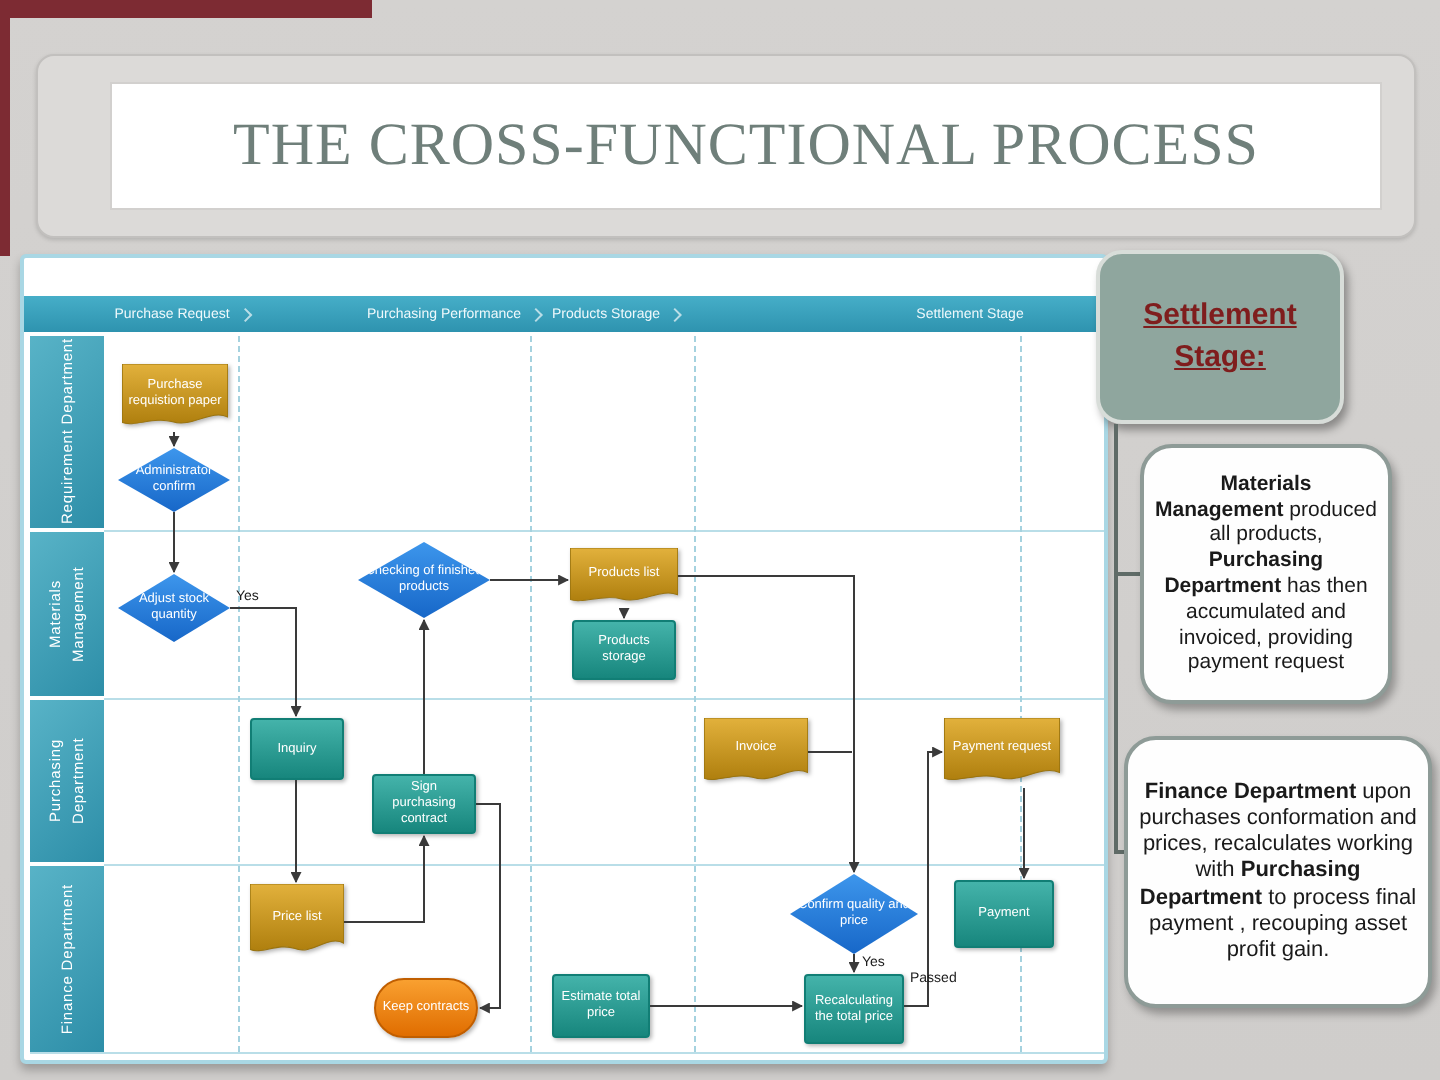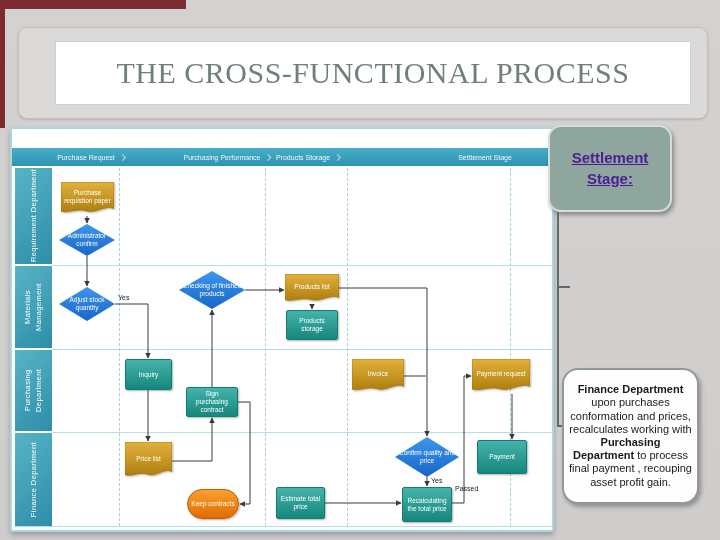--- a/index.html
+++ b/index.html
@@ -64,29 +64,29 @@
   .connectors { position:absolute; left:0; top:0; width:540px; height:401px;
                 pointer-events:none; z-index:5; }
   .edge { fill:none; stroke:#3A3A3A; stroke-width:1; }
   .edge-label { font-size:7px; fill:#1A1A1A; font-family:"Liberation Sans",sans-serif; }
 
   
   .settlement-box { position:absolute; left:548px; top:125px; width:124px; height:87px;
                     background:#8FA69E; border:2px solid #D8DDD9; border-radius:13px;
                     box-shadow:2px 3px 4px rgba(0,0,0,.35);
                     display:flex; align-items:center; justify-content:center; text-align:center;
-                    font-size:15px; font-weight:bold; color:#4c1d95;
+                    font-size:15px; font-weight:bold; color:#7f1d1d;
                     text-decoration:underline; line-height:1.35; }
   .bracket { position:absolute; background:#5F6B67; }
   .note { position:absolute; background:#FEFEFE; border:2px solid #8E9B97; border-radius:16px;
           box-shadow:2px 3px 4px rgba(0,0,0,.3);
           display:flex; align-items:center; justify-content:center; text-align:center;
           color:#1A1A1A; padding:6px 5px; }
   .note-1 { left:570px; top:222px; width:126px; height:130px; font-size:10.5px; line-height:1.22; }
-  .note-2 { left:562px; top:368px; width:137px; height:136px; font-size:11px; line-height:1.2; }
+  .note-2 { left:562px; top:368px; width:154px; height:136px; font-size:11px; line-height:1.2; }
 </style>
 </head>
 <body>
 
 <div class="slide">
   <div class="accent-top"></div>
   <div class="accent-left"></div>
 
   <div class="title-frame">
     <div class="title-inner">
@@ -235,16 +235,19 @@
       <text class="edge-label" x="443" y="362">Passed</text>
     </svg>
   </div>
 
   <div class="settlement-box">Settlement Stage:</div>
 
   <div class="bracket" style="left:557px;top:212px;width:2px;height:215px"></div>
   <div class="bracket" style="left:557px;top:286px;width:13px;height:2px"></div>
   <div class="bracket" style="left:557px;top:425px;width:6px;height:2px"></div>
 
+  <div class="note note-1">
+    <div><b>Materials Management</b><span> produced all products, </span><b>Purchasing Department</b><span> has then accumulated and invoiced, providing payment request</span></div>
+  </div>
   <div class="note note-2">
     <div><b>Finance Department</b><span> upon purchases conformation and prices, recalculates working with </span><b>Purchasing Department</b><span> to process final payment , recouping asset profit gain.</span></div>
   </div>
 </div>
 
 </body></html>

